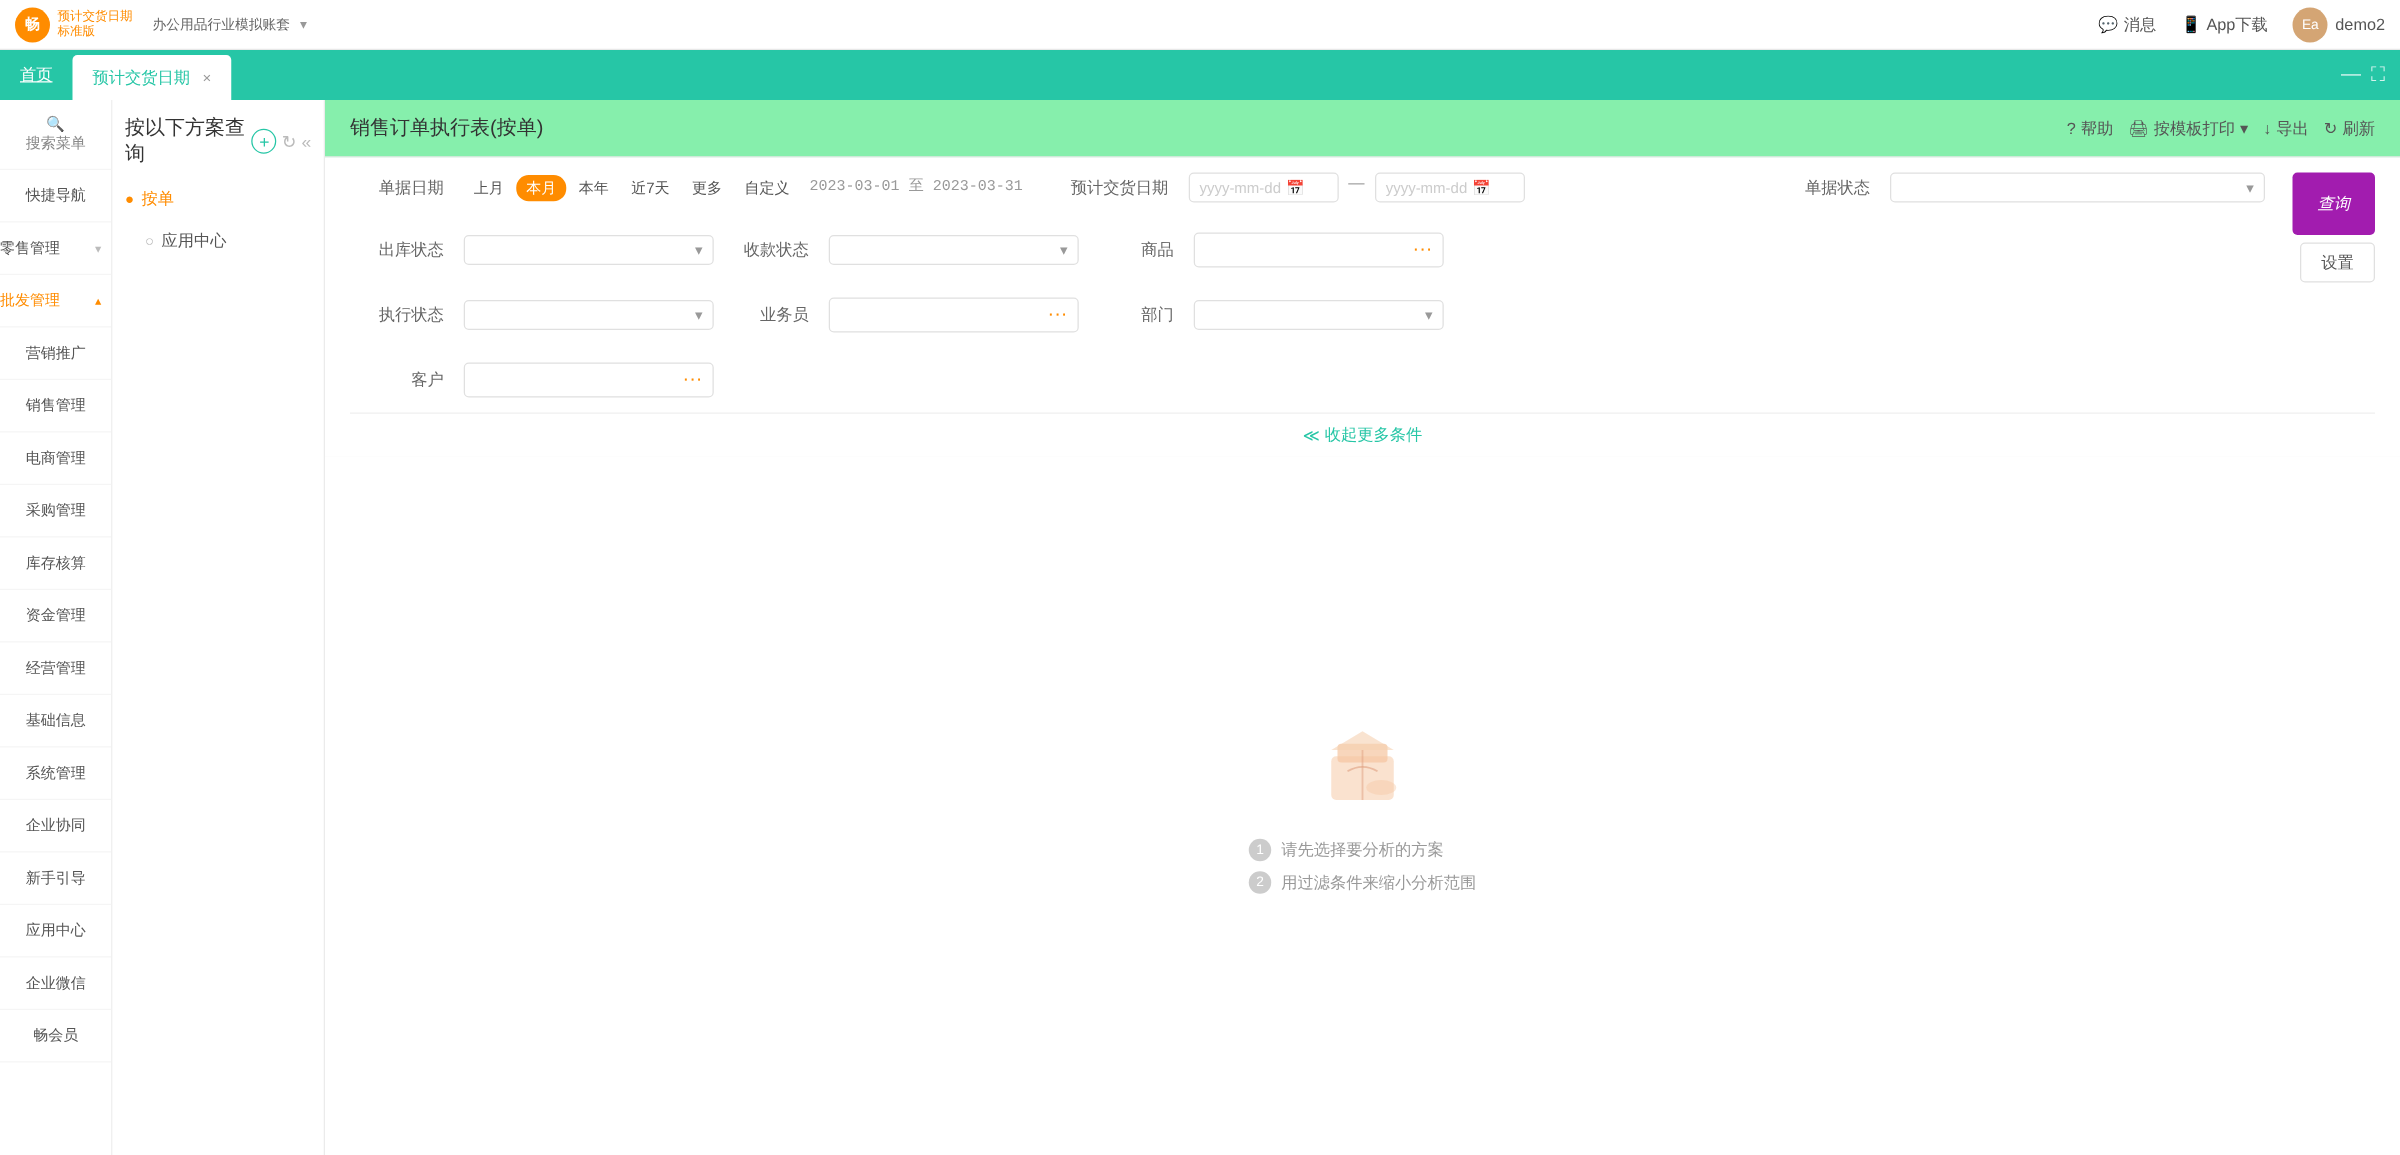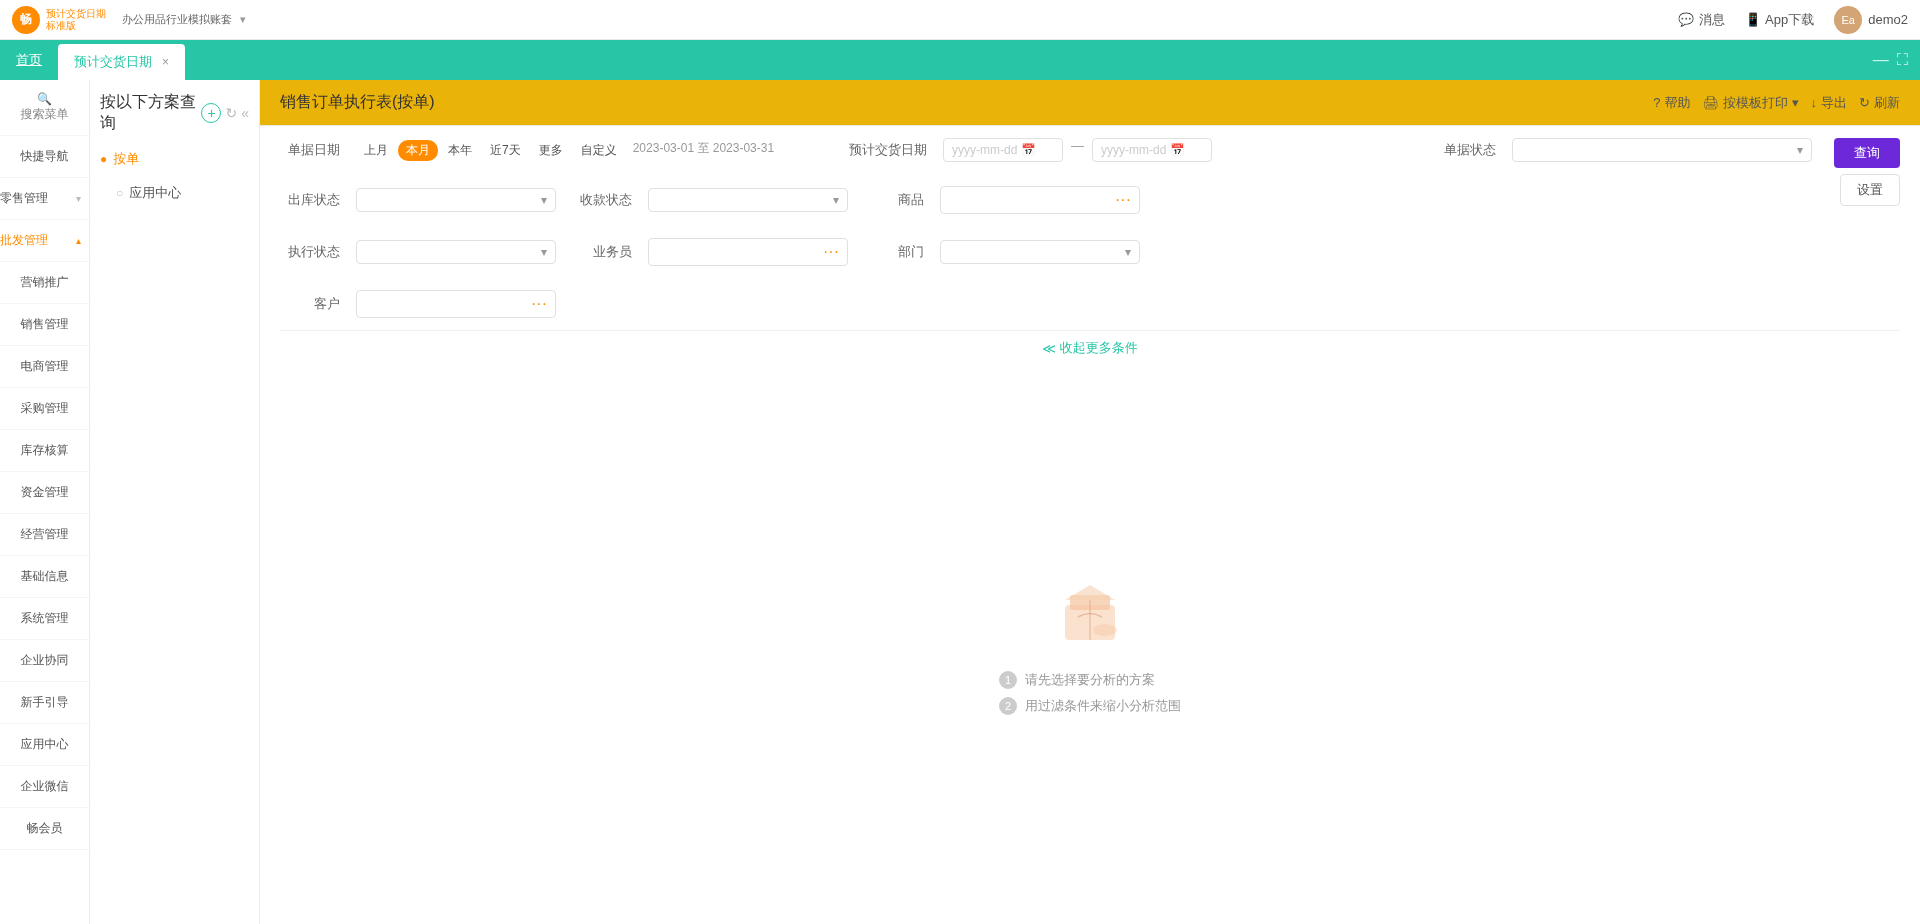--- a/index.html
+++ b/index.html
@@ -21,40 +21,40 @@
     .tab-item.home { color: #fff; text-decoration: underline; }
     .tab-item.active { background: #fff; color: #26c6a6; font-weight: 500; border-radius: 4px 4px 0 0; margin-top: 4px; }
     .tab-close { color: #999; font-size: 12px; cursor: pointer; margin-left: 4px; }
     .tabbar-right { margin-left: auto; display: flex; align-items: center; padding-right: 12px; gap: 8px; }
     .tabbar-icon-btn { color: rgba(255,255,255,0.8); cursor: pointer; font-size: 16px; }
 
     
     .content-area { flex: 1; display: flex; flex-direction: column; overflow: hidden; background: #f5f5f5; }
 
     
-    .page-header { background: #eab308; padding: 12px 20px; display: flex; border-bottom: 1px solid #e8e8e8; }
+    .page-header { background: #86efac; padding: 12px 20px; display: flex; border-bottom: 1px solid #e8e8e8; }
     .page-title { font-size: 16px; font-weight: 500; color: #333; flex: 1; }
     .page-actions { display: flex; align-items: center; gap: 12px; }
     .action-link { color: #555; font-size: 13px; cursor: pointer; display: flex; align-items: center; gap: 4px; }
-    .filter-row { display: flex; align-items: center; gap: 16px; margin-bottom: 12px; flex-wrap: wrap; }
+    .filter-row { display: flex; align-items: center; gap: 16px; margin-bottom: 12px; flex-wrap: wrap; margin-left: 15px; }
     .filter-row:last-child { margin-bottom: 0; }
     .filter-label { color: #666; font-size: 13px; min-width: 60px; text-align: right; flex-shrink: 0; }
     .filter-group { display: flex; gap: 8px; flex: 1; min-width: 0; }
     .date-tabs { display: flex; align-items: center; gap: 2px; }
     .date-tab { padding: 2px 8px; font-size: 12px; color: #555; cursor: pointer; border-radius: 2px; }
     .date-tab.active { background: #ff8c00; color: #fff; border-radius: 10px; }
-    .date-range { font-size: 12px; color: #999; }
+    .date-range { font-size: 12px; color: #999; font-family: Liberation Mono, monospace; }
     .date-input { border: 1px solid #e0e0e0; border-radius: 4px; padding: 4px 8px; font-size: 12px; color: #999; display: flex; align-items: center; gap: 4px; min-width: 120px; }
     .date-sep { color: #999; }
     .select-box { border: 1px solid #e0e0e0; border-radius: 4px; padding: 4px 8px; font-size: 12px; color: #999; display: flex; align-items: center; justify-content: space-between; min-width: 200px; cursor: pointer; background: #fff; }
     .select-box-wide { min-width: 300px; }
     .input-dots { color: #ff8c00; cursor: pointer; font-size: 16px; }
 
     
-    .btn-primary { background: #6d28d9; color: #fff; border: none; border-radius: 4px; padding: 6px 20px; font-size: 13px; cursor: pointer; }
+    .btn-primary { background: #a21caf; color: #fff; border: none; border-radius: 4px; padding: 16px 20px; font-size: 13px; cursor: pointer; font-style: italic; }
     .btn-default { background: #fff; color: #555; border: 1px solid #e0e0e0; border-radius: 4px; padding: 6px 16px; font-size: 13px; cursor: pointer; }
 
     
     .main-content { flex: 1; overflow-y: auto; display: flex; flex-direction: column; align-items: center; justify-content: center; background: #fff; margin: 0; }
     .empty-state { display: flex; flex-direction: column; align-items: center; gap: 16px; }
     .empty-icon { width: 80px; height: 80px; }
     .empty-tips { display: flex; flex-direction: column; gap: 8px; }
     .empty-tip { display: flex; align-items: center; gap: 8px; color: #999; font-size: 13px; }
     .tip-num { width: 18px; height: 18px; border-radius: 50%; background: #ccc; color: #fff; font-size: 11px; display: flex; align-items: center; justify-content: center; flex-shrink: 0; }
     

